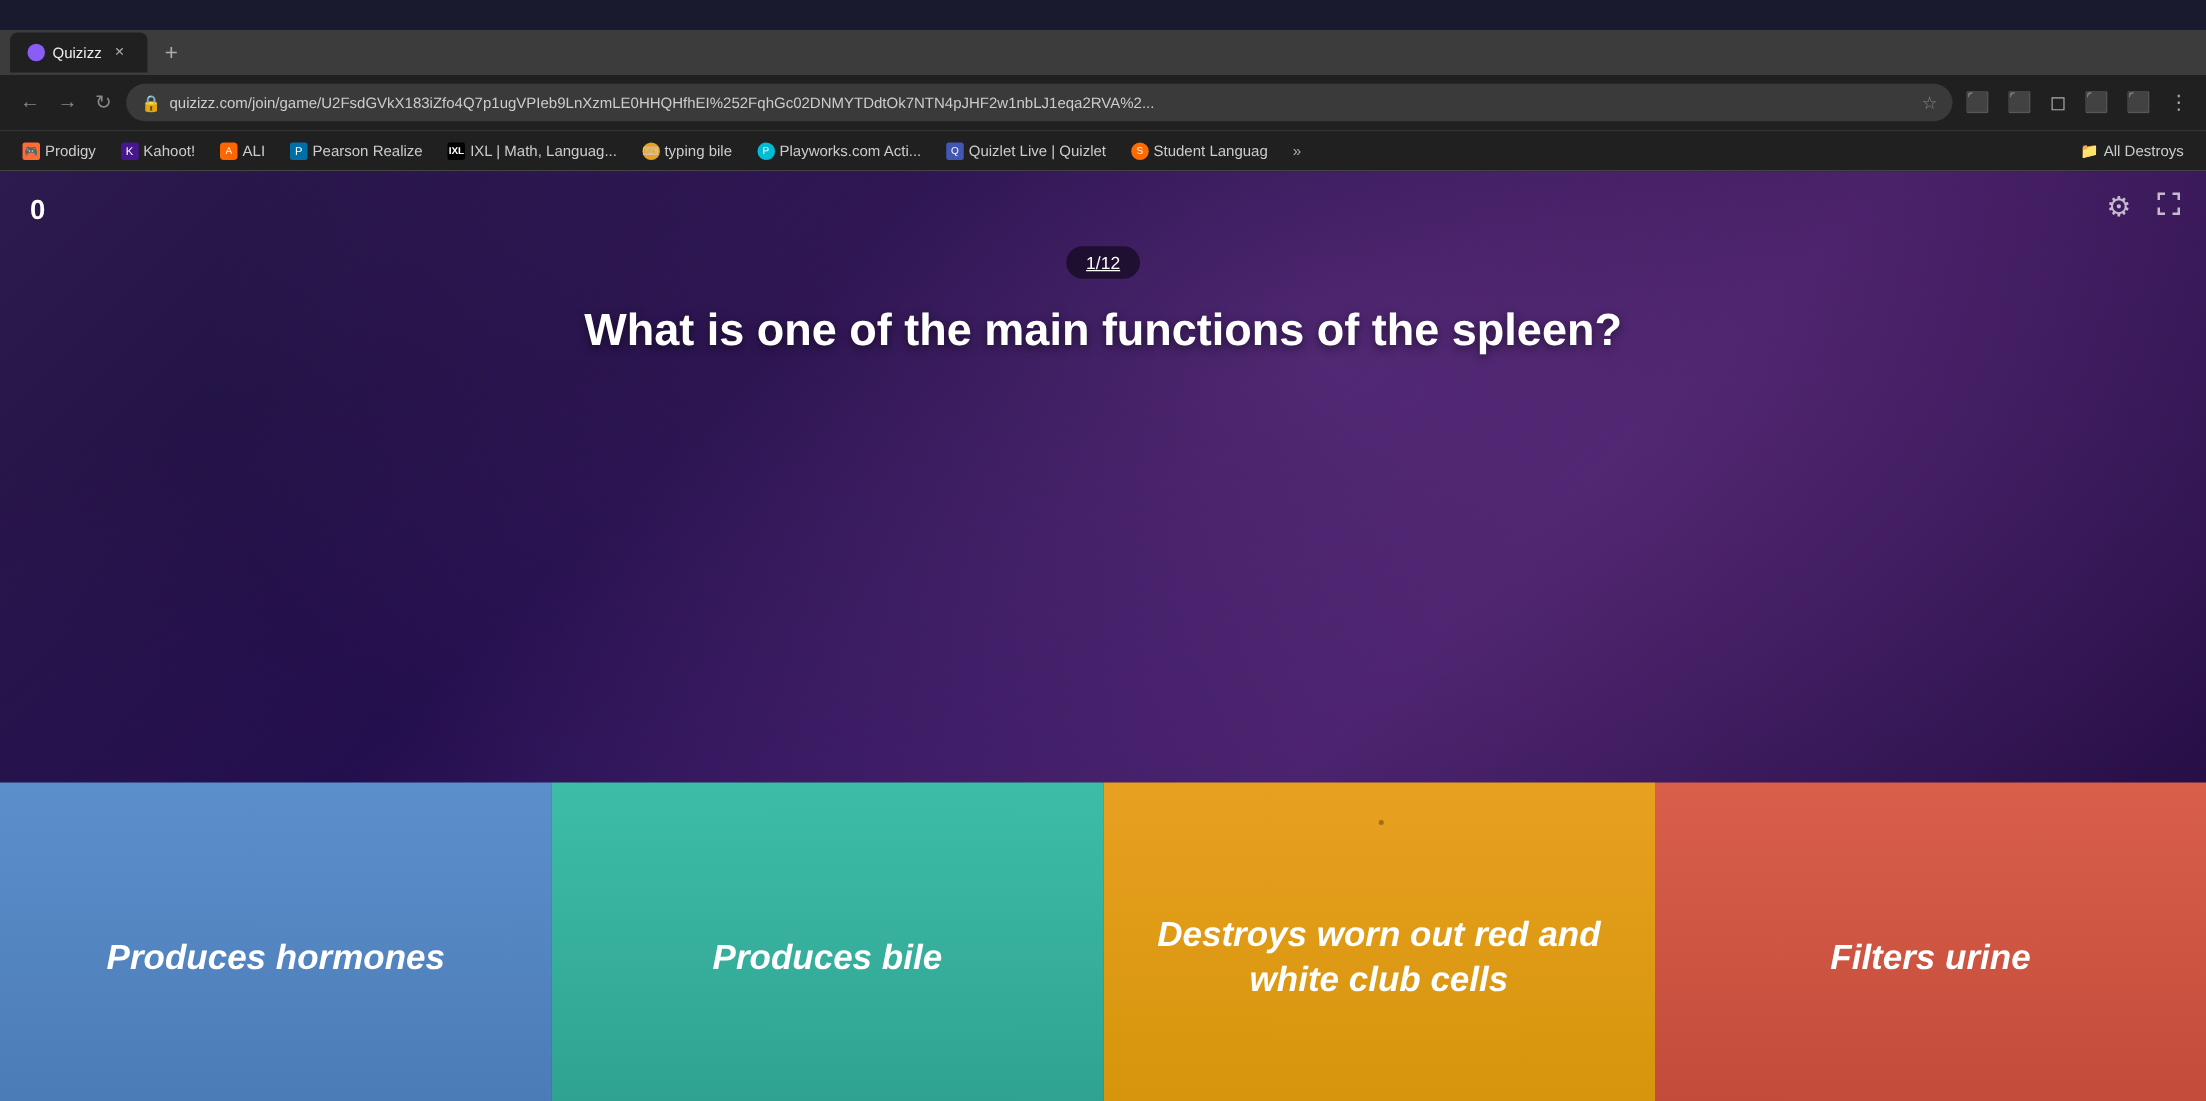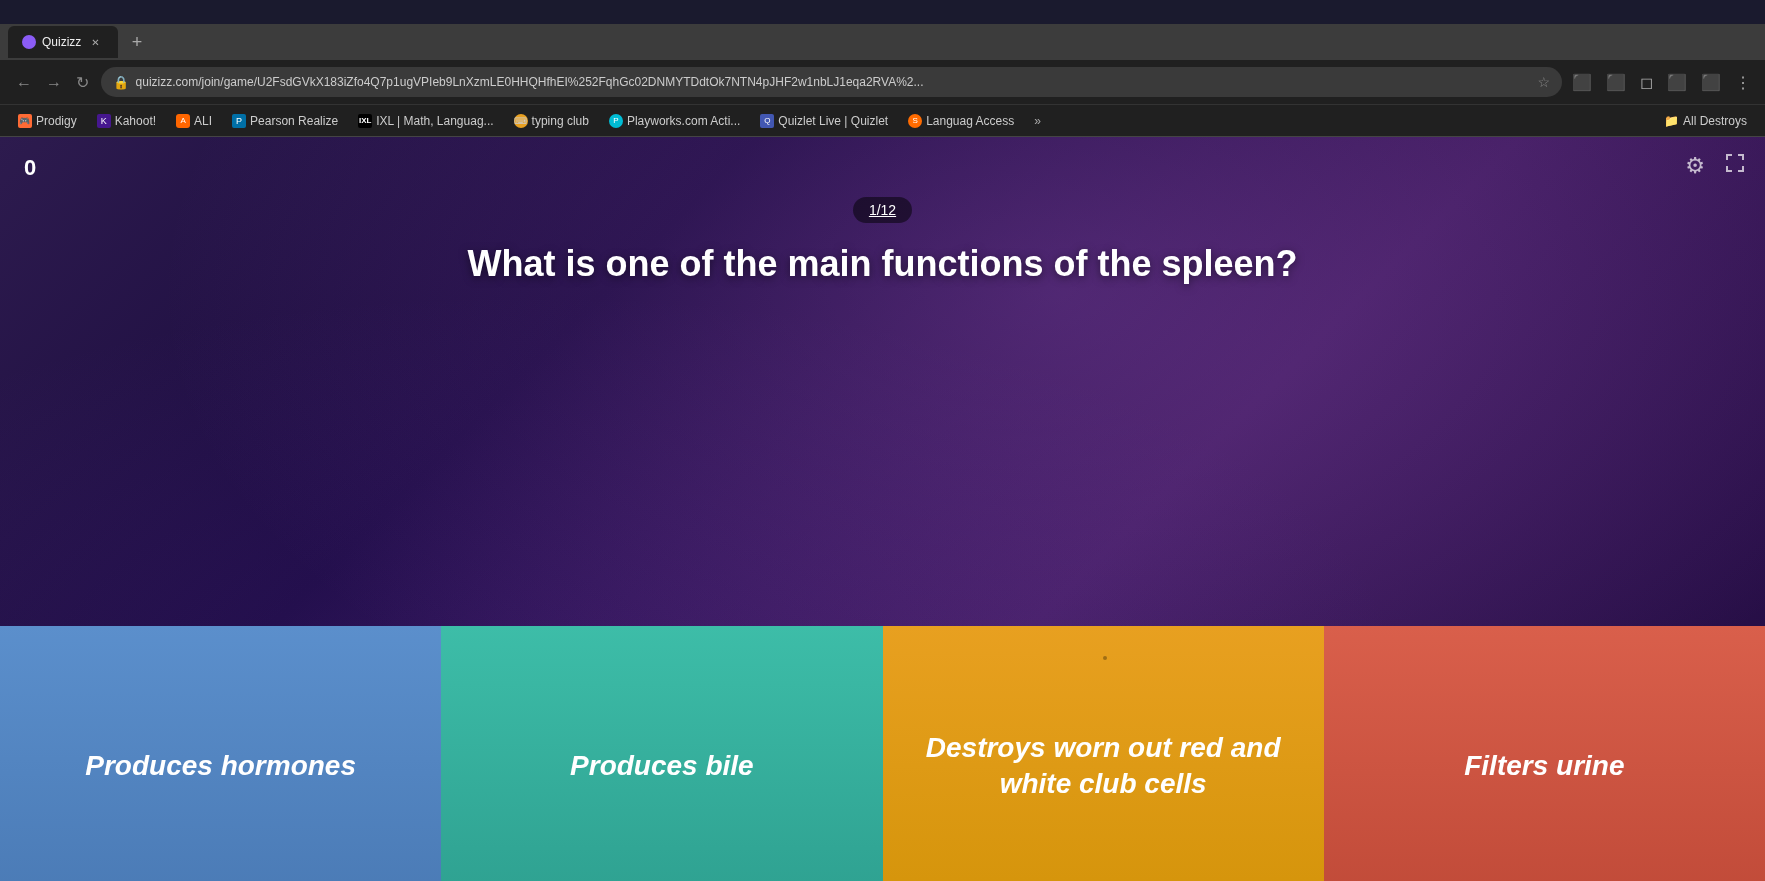--- a/index.html
+++ b/index.html
@@ -421,33 +421,33 @@
     <div class="bookmark-item">
       <div class="bm-favicon bm-pearson" style="border-radius:2px;">P</div>
       <span>Pearson Realize</span>
     </div>
     <div class="bookmark-item">
       <div class="bm-favicon" style="background:#000000;color:white;border-radius:2px;width:14px;height:14px;display:flex;align-items:center;justify-content:center;font-size:8px;font-weight:bold;">IXL</div>
       <span>IXL | Math, Languag...</span>
     </div>
     <div class="bookmark-item">
       <div class="bm-favicon bm-typing" style="border-radius:50%;width:14px;height:14px;display:flex;align-items:center;justify-content:center;font-size:9px;">⌨</div>
-      <span>typing club</span>
+      <span>typing bile</span>
     </div>
     <div class="bookmark-item">
       <div class="bm-favicon" style="background:#00bcd4;border-radius:50%;width:14px;height:14px;display:flex;align-items:center;justify-content:center;font-size:8px;color:white;">P</div>
       <span>Playworks.com Acti...</span>
     </div>
     <div class="bookmark-item">
       <div class="bm-favicon" style="background:#4257b2;border-radius:2px;width:14px;height:14px;display:flex;align-items:center;justify-content:center;font-size:8px;color:white;">Q</div>
       <span>Quizlet Live | Quizlet</span>
     </div>
     <div class="bookmark-item">
       <div class="bm-favicon" style="background:#ff6b00;border-radius:50%;width:14px;height:14px;display:flex;align-items:center;justify-content:center;font-size:8px;color:white;">S</div>
-      <span>Languag Access</span>
+      <span>Student Languag</span>
     </div>
     <span class="bm-more">»</span>
     <div class="bm-folder">
       <span>📁</span>
       <span>All Destroys</span>
     </div>
   </div>
 </div>
 
 <div class="game-area">

